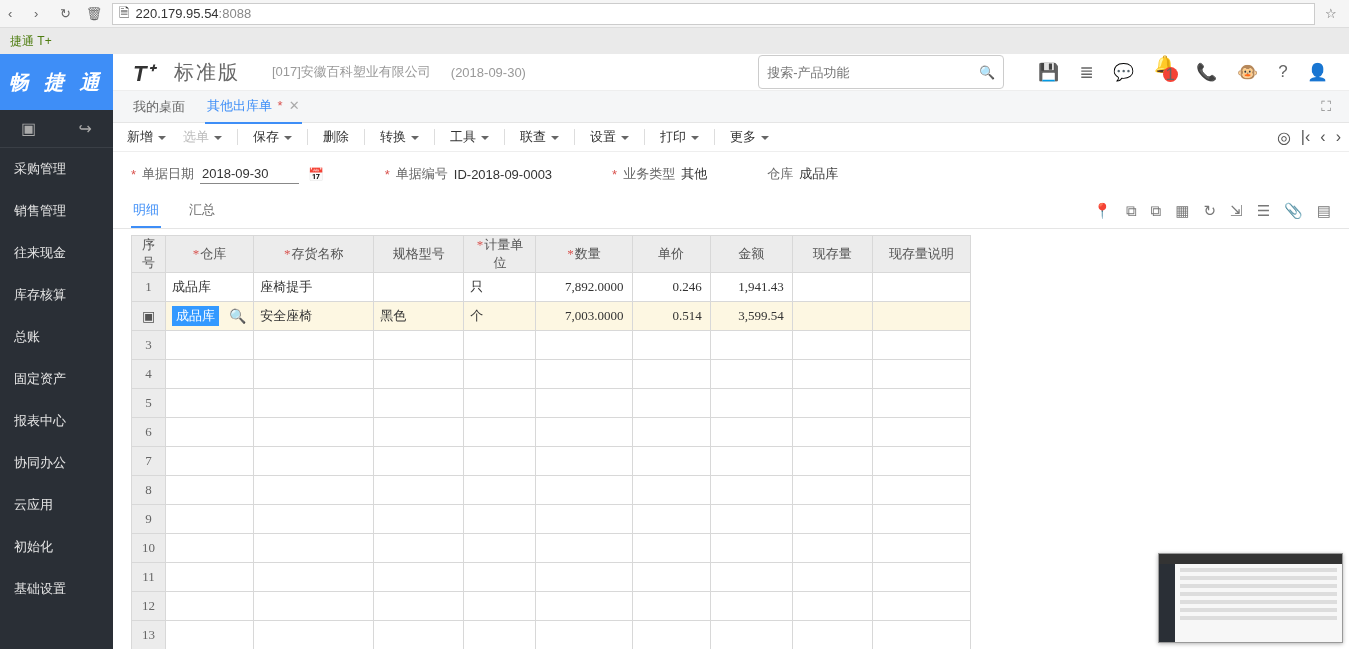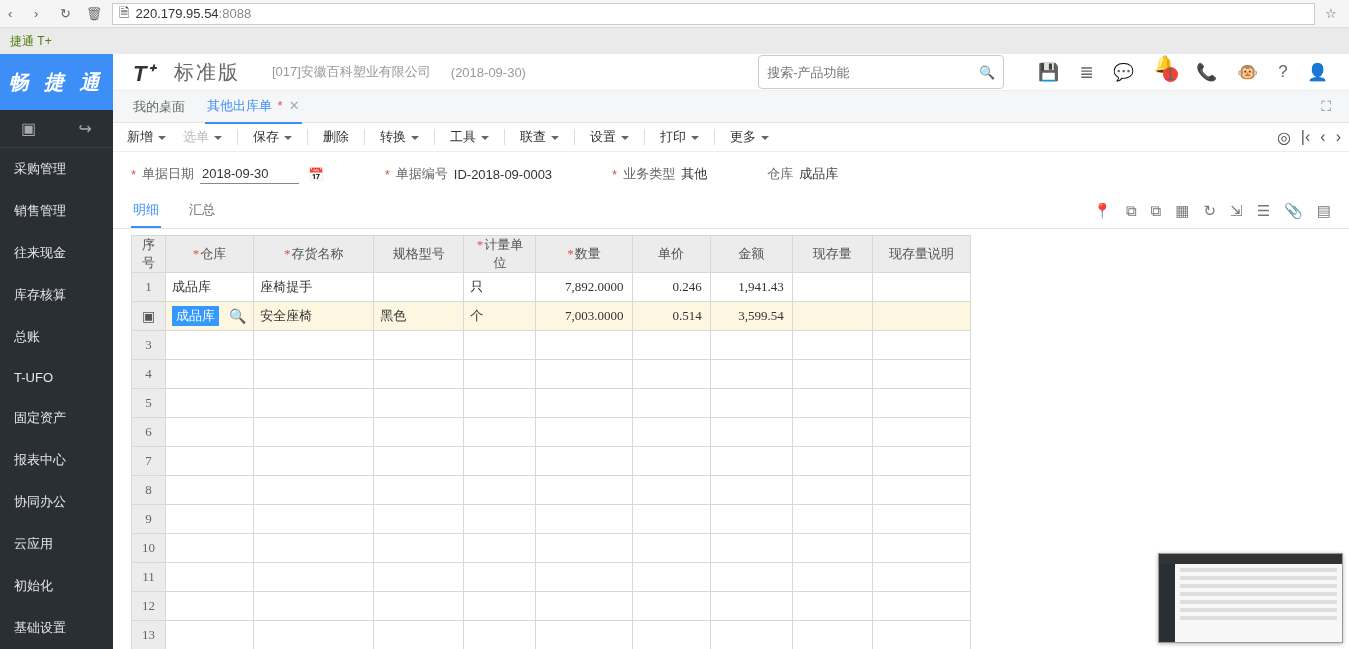--- a/index.html
+++ b/index.html
@@ -119,21 +119,20 @@
     <div class="side-icons">
       <span>▣</span>
       <span>↪</span>
     </div>
     <div class="side-menu" id="side-menu">
         <div class="side-item">采购管理</div>
         <div class="side-item">销售管理</div>
         <div class="side-item">往来现金</div>
         <div class="side-item">库存核算</div>
         <div class="side-item">总账</div>
-        <div class="side-item">T-UFO</div>
         <div class="side-item">固定资产</div>
         <div class="side-item">报表中心</div>
         <div class="side-item">协同办公</div>
         <div class="side-item">云应用</div>
         <div class="side-item">初始化</div>
         <div class="side-item">基础设置</div>
       </div>
   </div>
 
   <div class="main">

